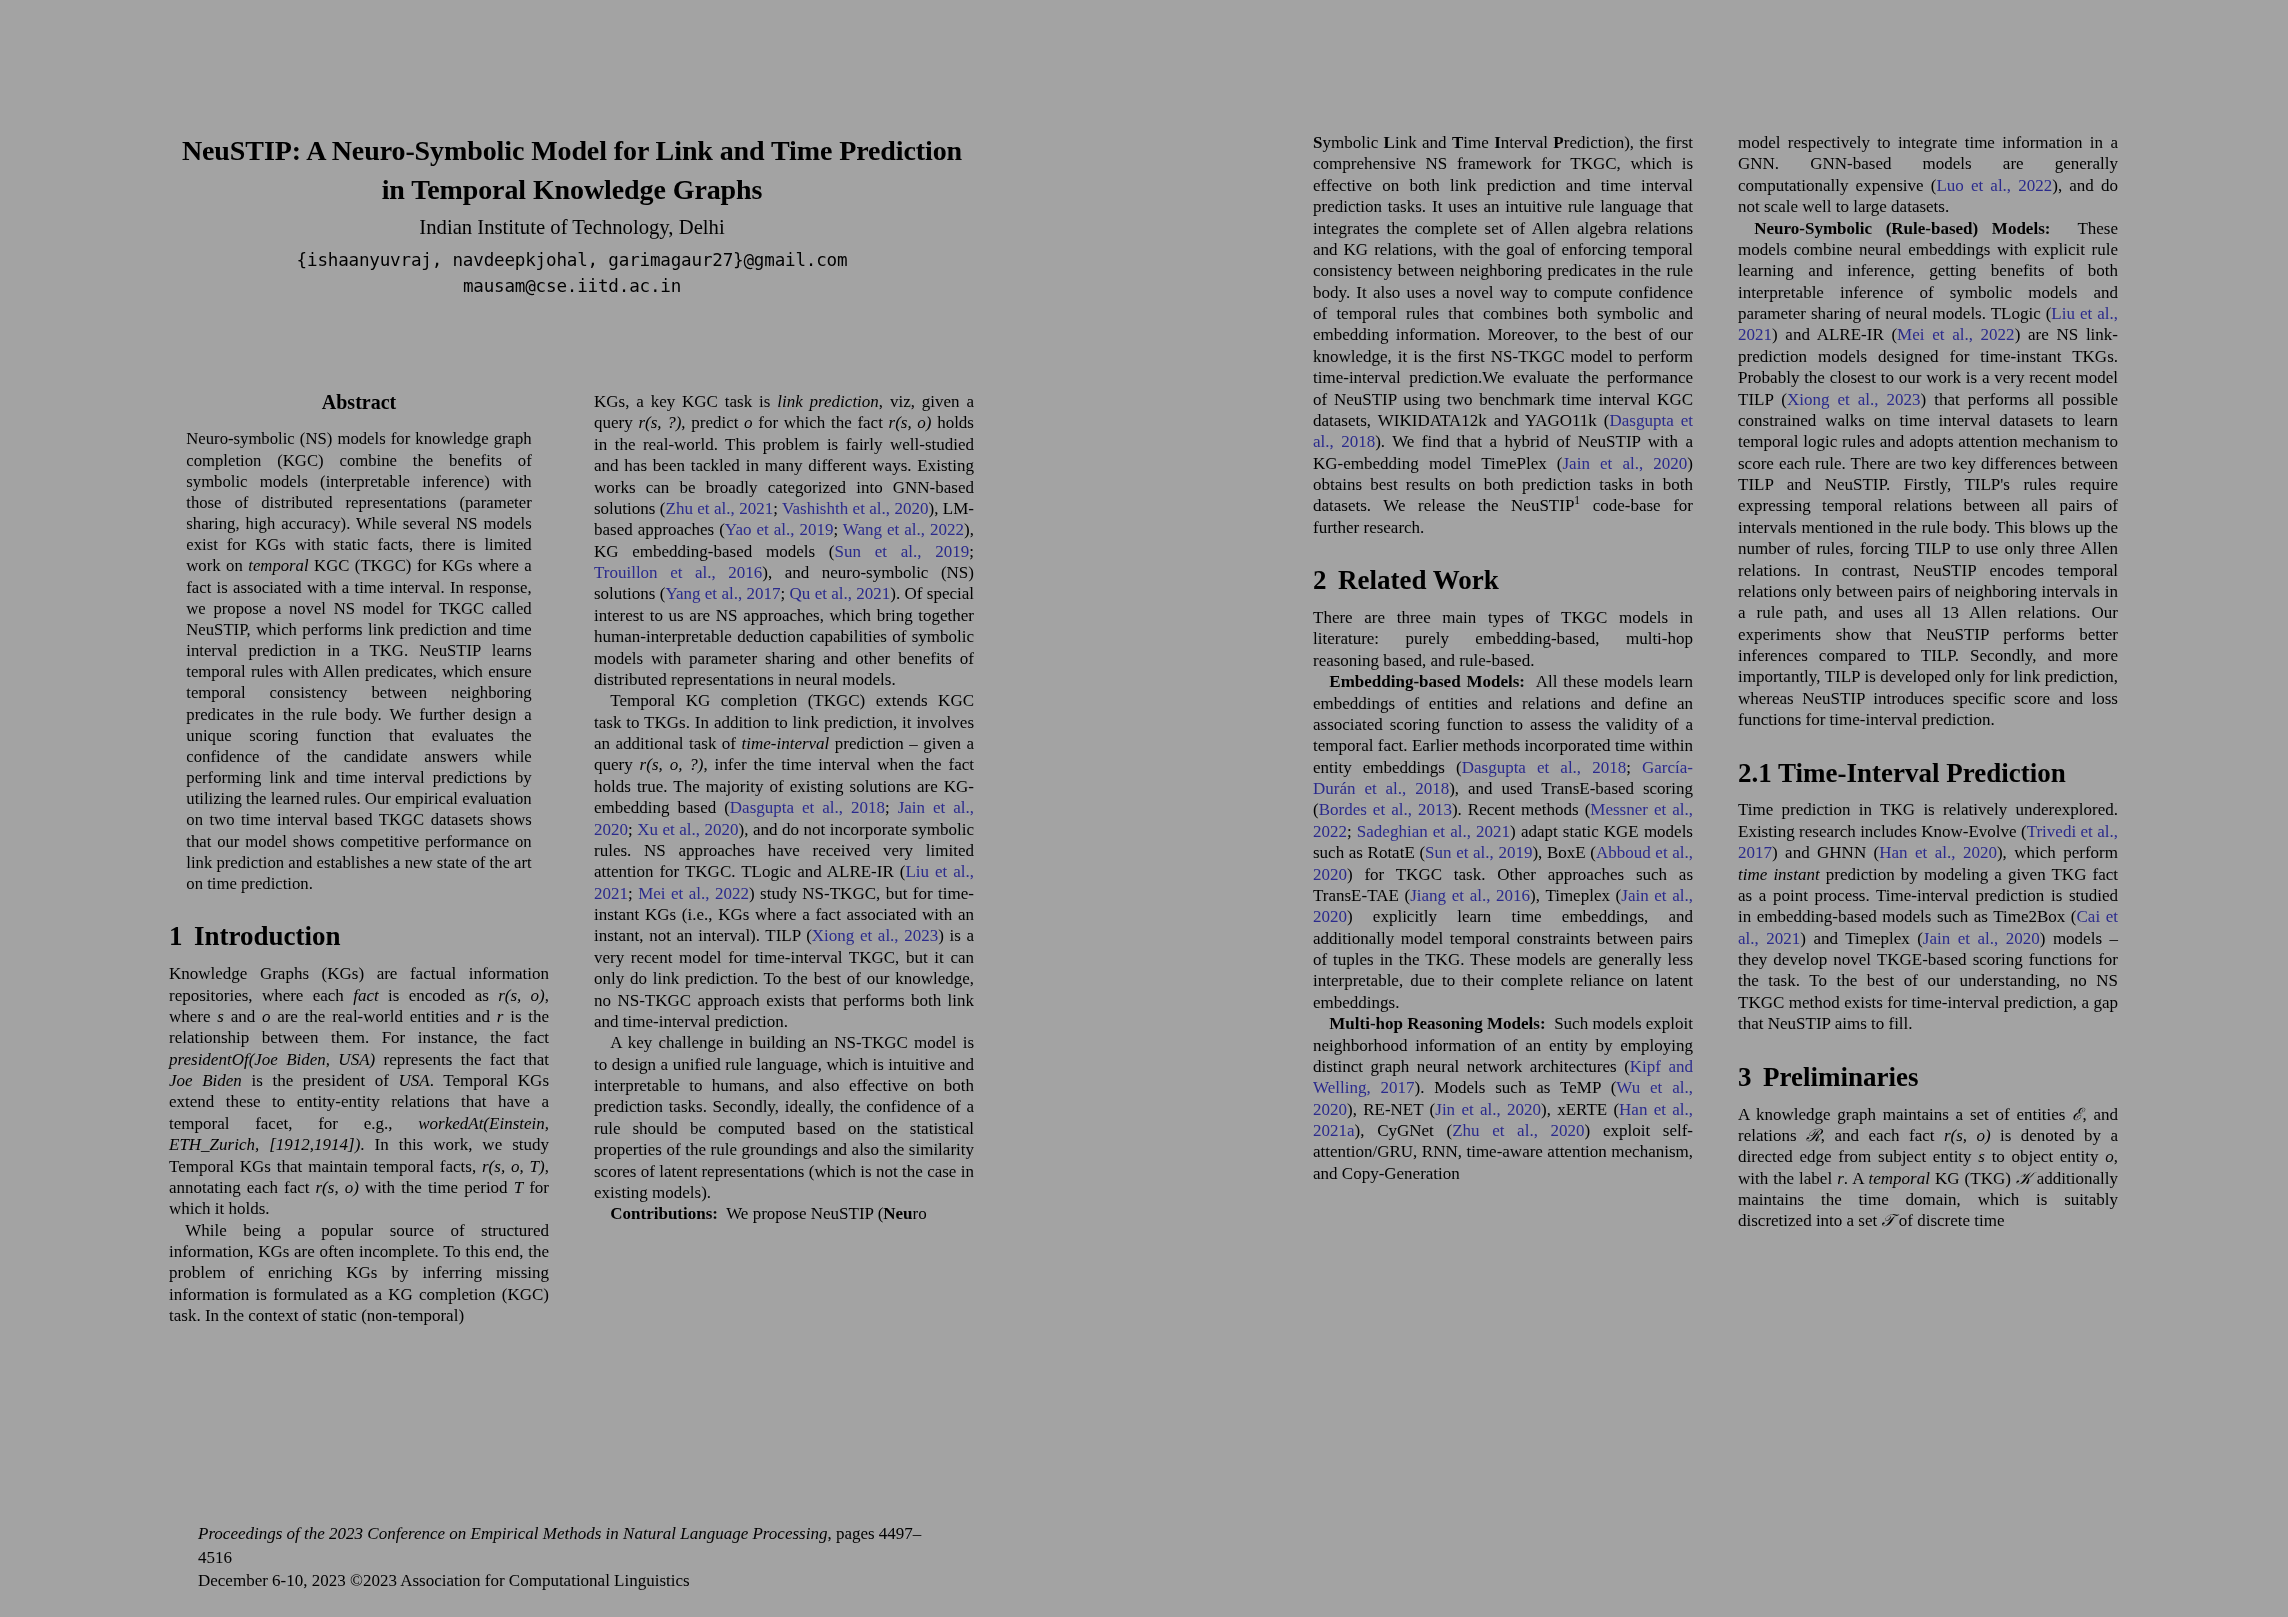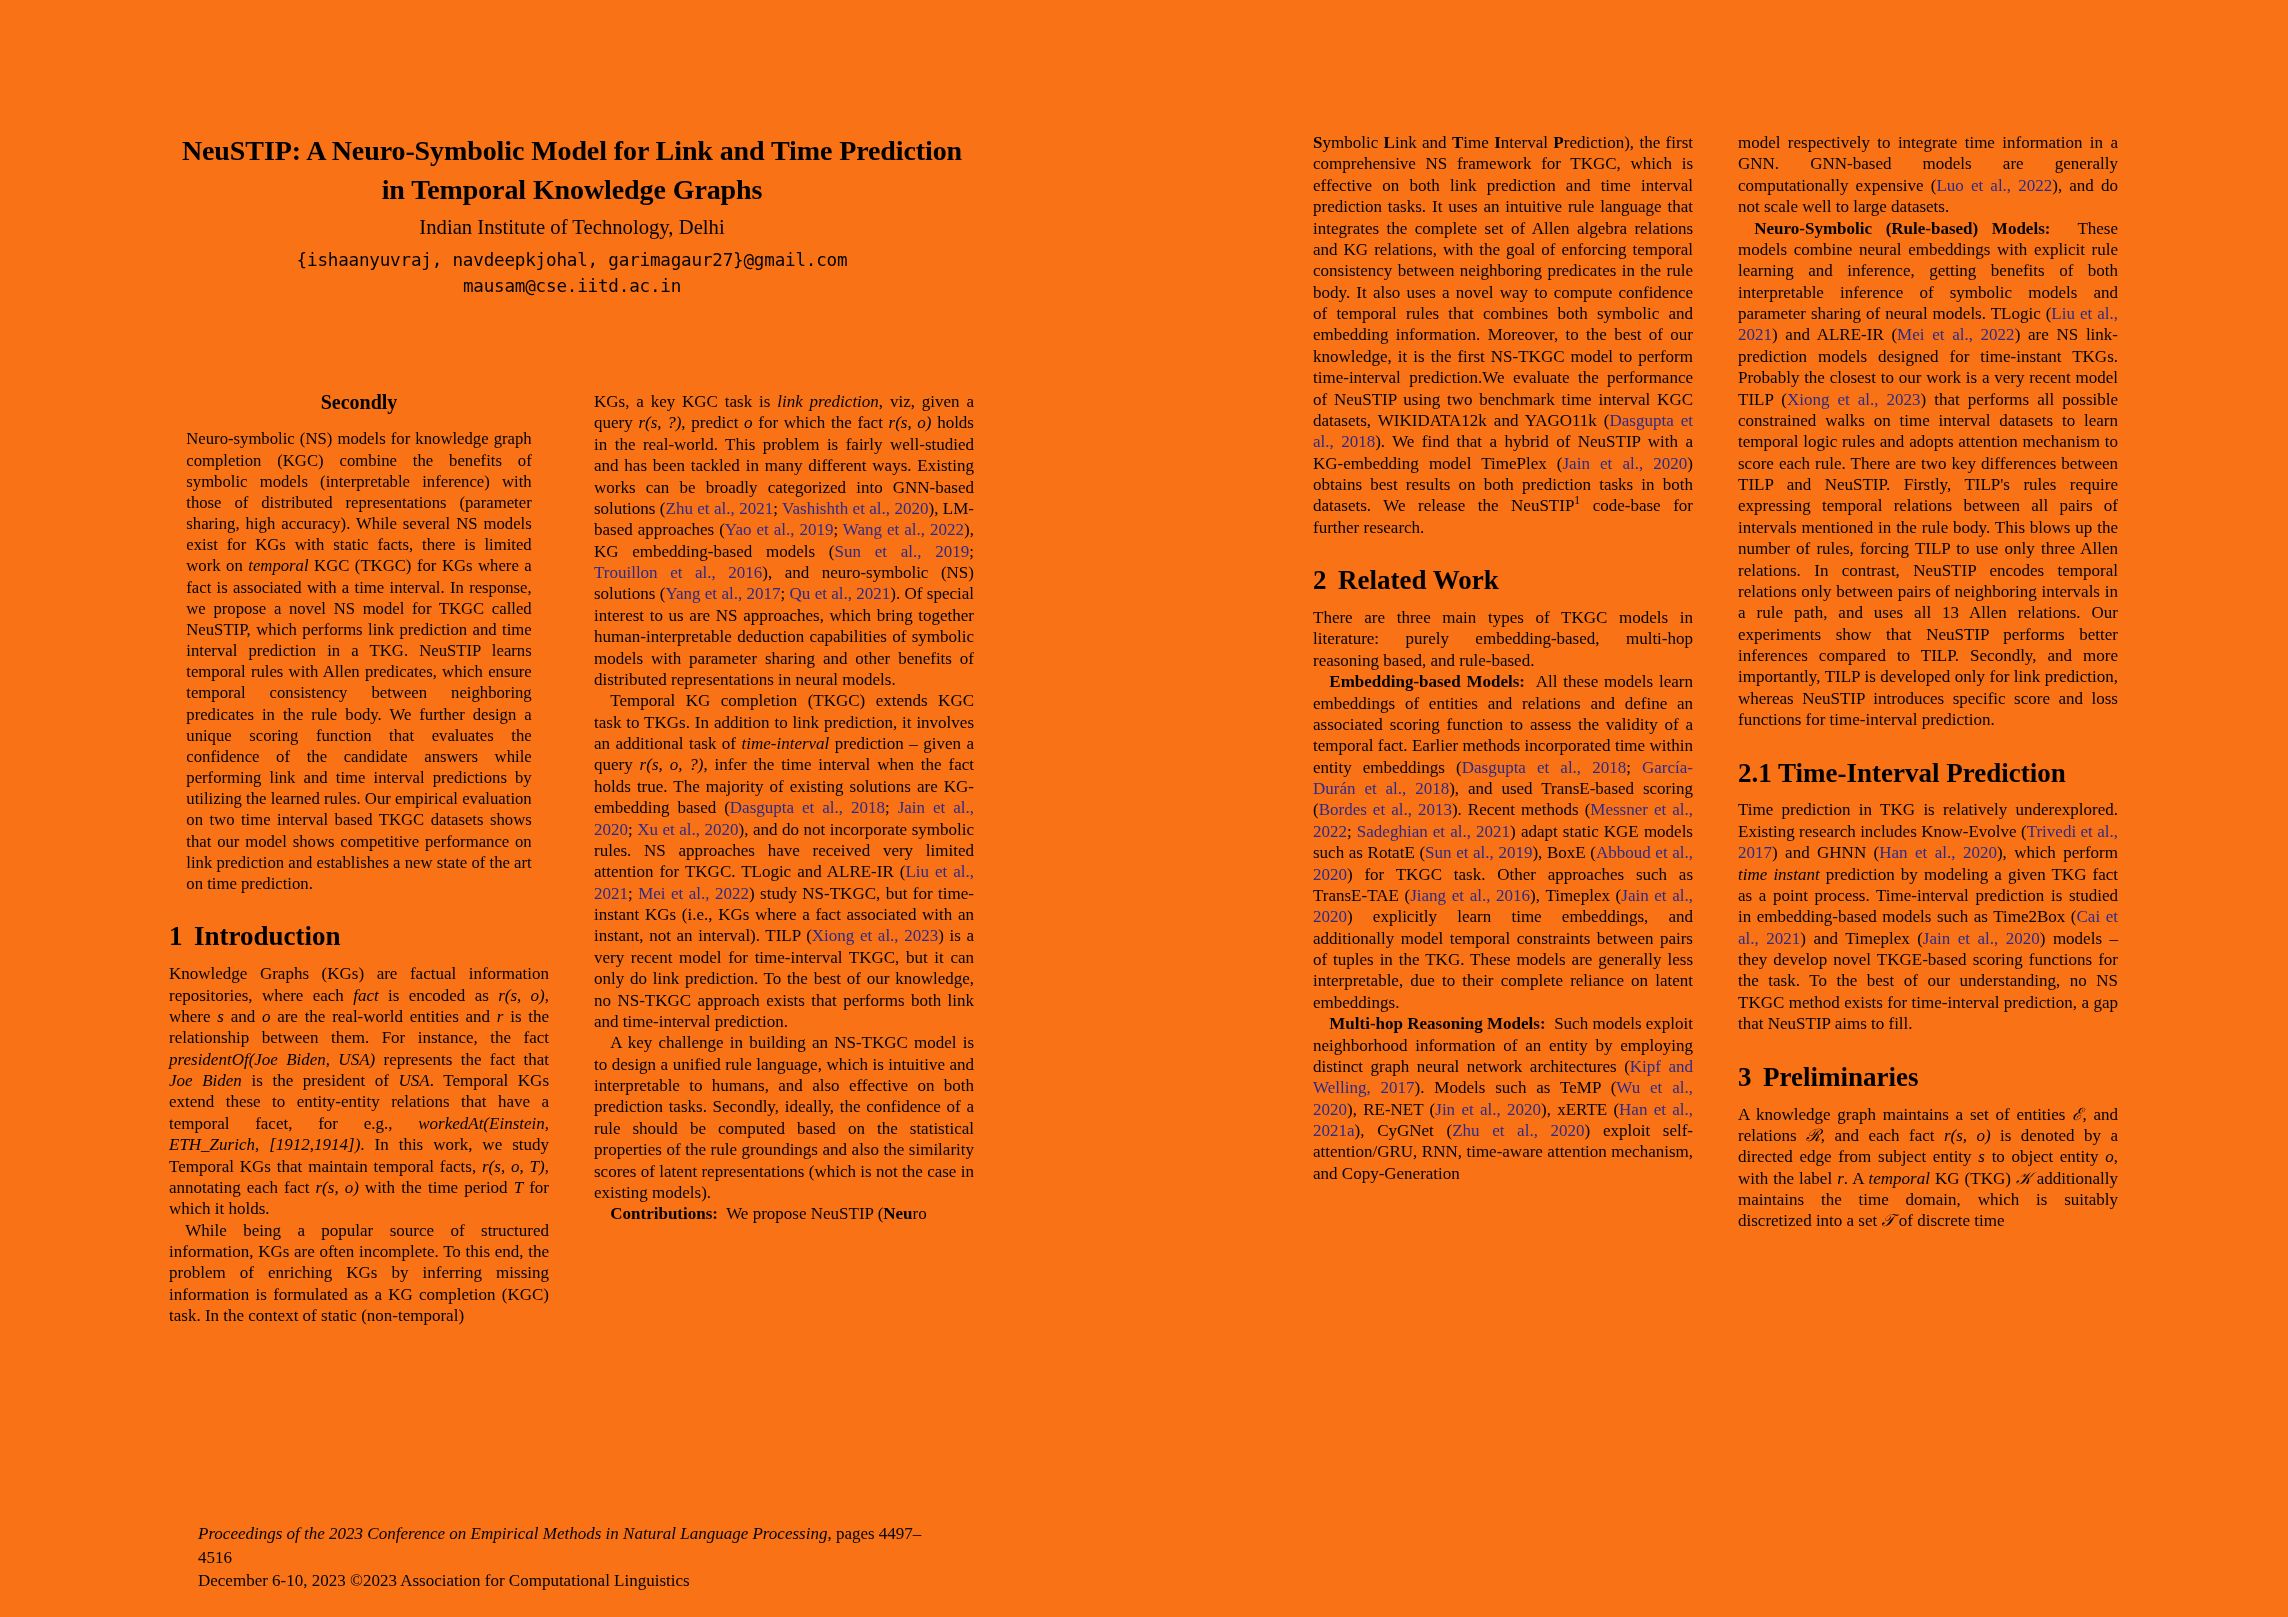--- a/index.html
+++ b/index.html
@@ -18,21 +18,21 @@
     position: relative;
     width: 2288px;
     height: 1618px;
     background: #ffffff;
     display: flex;
   }
   .page {
     position: relative;
     width: 1144px;
     height: 1618px;
-    background: #f97316;
+    background: #a3a3a3;
     box-sizing: border-box;
   }
   .page-inner {
     position: absolute;
     left: 169px;
     right: 169px;
     top: 0;
     bottom: 0;
   }
 
@@ -160,21 +160,21 @@
         <div class="affiliation">Indian Institute of Technology, Delhi</div>
         <div class="emails">
           <div>{ishaanyuvraj, navdeepkjohal, garimagaur27}@gmail.com</div>
           <div>mausam@cse.iitd.ac.in</div>
         </div>
       </div>
 
       <div class="columns">
 
         <div class="col">
-          <div class="abstract-head">Secondly</div>
+          <div class="abstract-head">Abstract</div>
           <div class="abstract-body">
             <p>Neuro-symbolic (NS) models for knowledge
               graph completion (KGC) combine the benefits
               of symbolic models (interpretable inference)
               with those of distributed representations (parameter
               sharing, high accuracy). While several
               NS models exist for KGs with static facts, there
               is limited work on <i>temporal</i> KGC (TKGC) for
               KGs where a fact is associated with a time interval.
               In response, we propose a novel NS model

